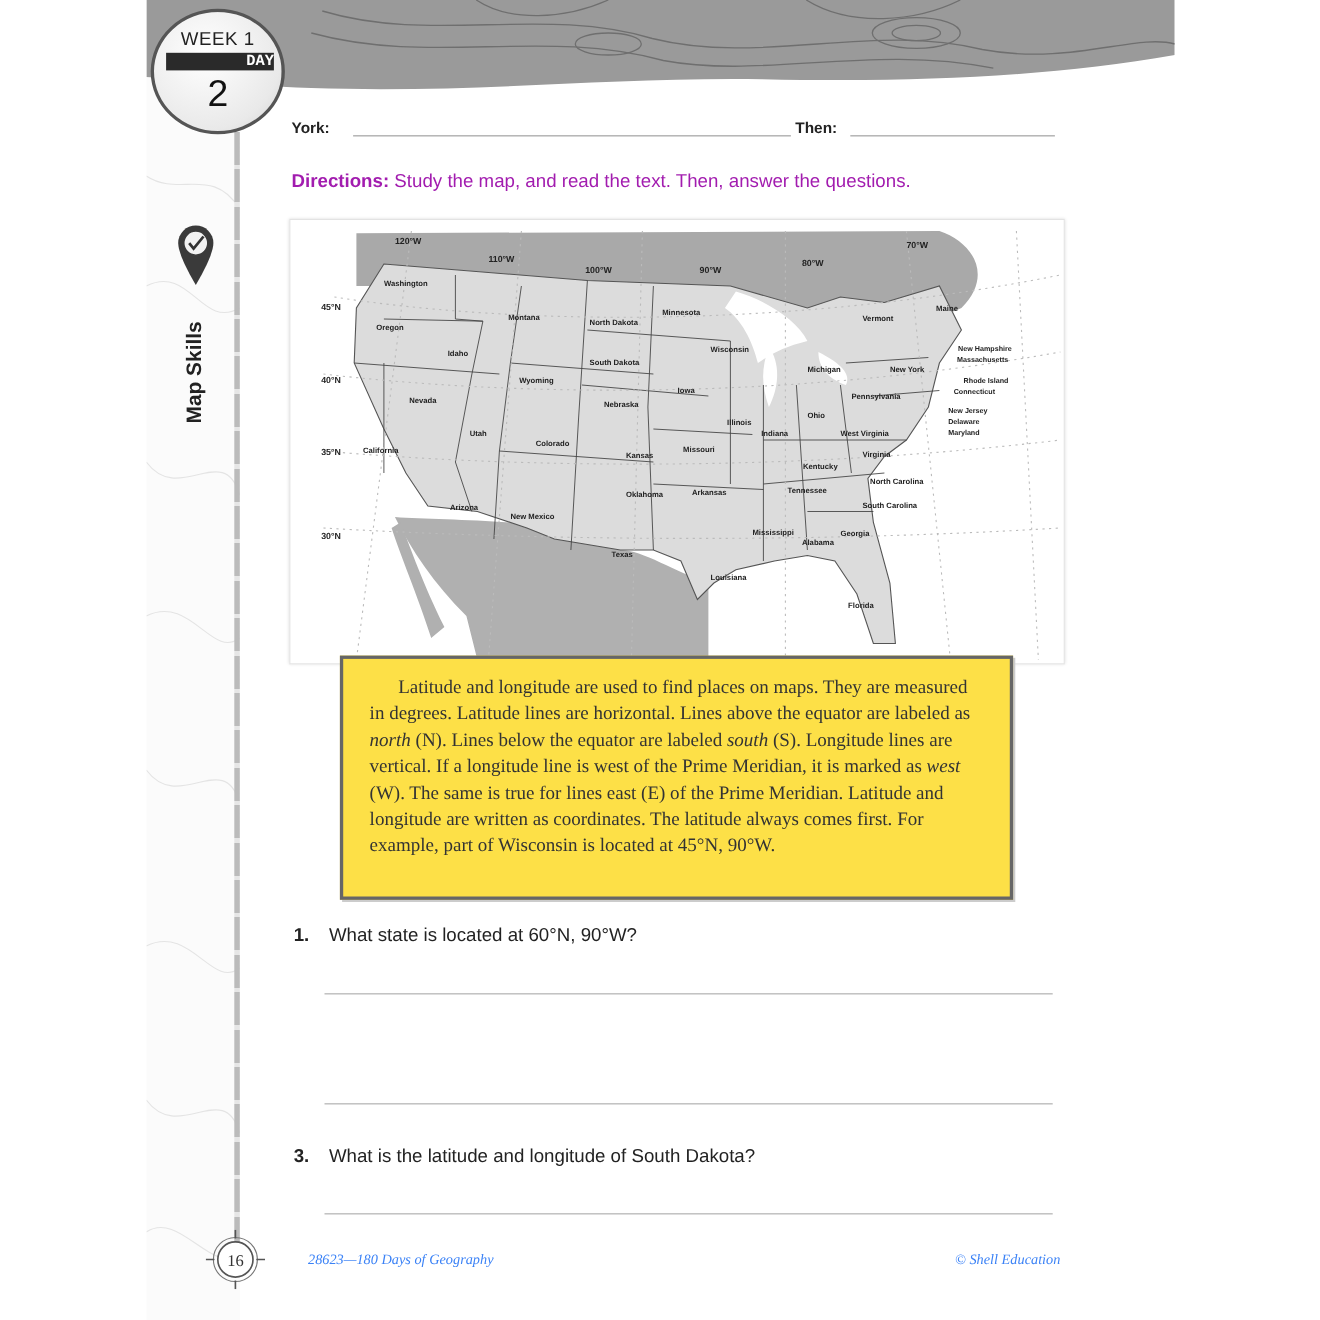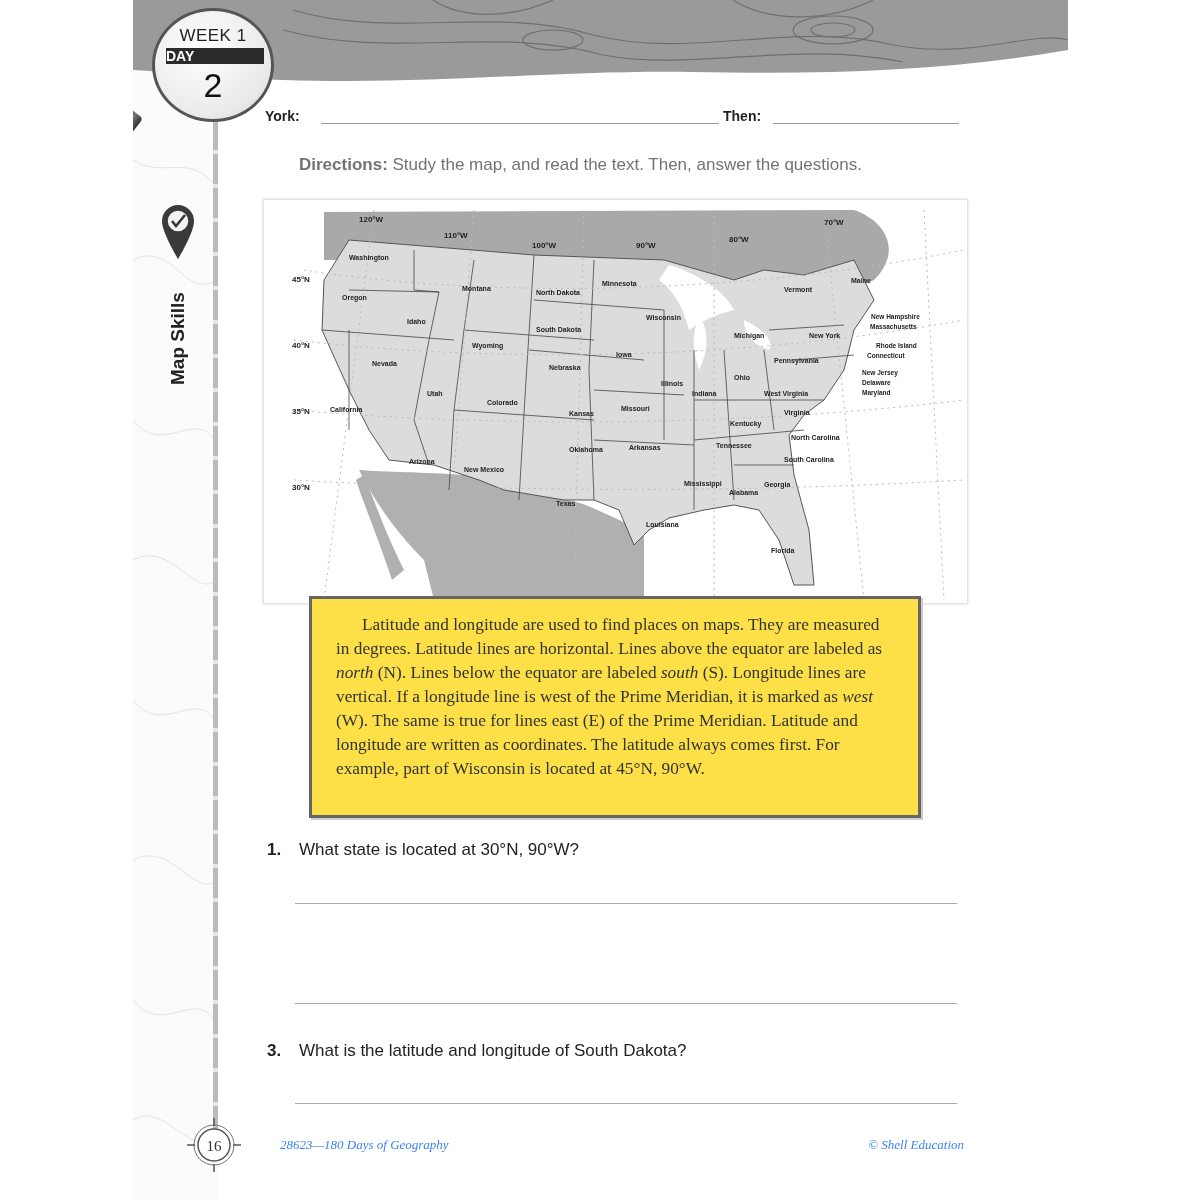--- a/index.html
+++ b/index.html
@@ -1,31 +1,31 @@
 <!DOCTYPE html>
 <html><head>
 <meta charset="utf-8">
 <style>
   html, body { margin:0; padding:0; background:#ffffff; }
   body { width:1200px; height:1200px; position:relative; overflow:hidden; font-family:"DejaVu Sans", sans-serif; color:#222; }
   .page { position:absolute; left:133px; top:0; width:935px; height:1200px; background:#ffffff; overflow:hidden; }
   .left-margin { position:absolute; left:0; top:0; width:85px; height:1200px; background:#fbfbfb; }
   .topo-band { position:absolute; left:0; top:0; width:935px; height:95px; }
   .rule-vertical { position:absolute; left:80px; top:120px; width:5px; height:1020px; background:repeating-linear-gradient(#bbb 0 30px,#e6e6e6 30px 34px); }
-  .magnifier { position:absolute; left:19px; top:8px; width:126px; height:118px; }
+  .magnifier { position:absolute; left:4px; top:8px; width:126px; height:118px; }
   .mag-circle { position:absolute; left:0; top:0; width:122px; height:114px; border-radius:50%; background:radial-gradient(circle at 40% 35%, #ffffff 0%, #e9e9e9 70%, #cfcfcf 100%); border:3px solid #555; box-sizing:border-box; }
   .mag-week { position:absolute; left:0; top:18px; width:122px; text-align:center; font-size:17px; color:#222; font-family:"Liberation Sans", sans-serif; letter-spacing:0.5px; }
-  .mag-day { position:absolute; left:14px; top:40px; width:98px; height:16px; background:#2a2a2a; color:#fff; text-align:left; font-weight:bold; font-size:14px; line-height:16px; font-family:Liberation Sans, sans-serif; }
+  .mag-day { position:absolute; left:14px; top:40px; width:98px; height:16px; background:#2a2a2a; color:#fff; text-align:right; font-weight:bold; font-size:14px; line-height:16px; font-family:Liberation Mono, monospace; }
   .mag-num { position:absolute; left:0; top:58px; width:122px; text-align:center; font-size:34px; color:#111; font-family:"Liberation Sans", sans-serif; }
   .mag-handle { position:absolute; left:-25px; top:105px; width:18px; height:90px; background:linear-gradient(90deg,#333,#777,#333); transform:rotate(38deg); transform-origin:top center; border-radius:4px; }
   .pin { position:absolute; left:27px; top:203px; width:36px; height:60px; }
   .section-label { position:absolute; left:34px; top:385px; transform:rotate(-90deg); transform-origin:left top; font-family:"Liberation Sans", sans-serif; font-weight:bold; font-size:19px; color:#222; white-space:nowrap; }
   .name-row { position:absolute; left:132px; top:108px; width:700px; font-family:"Liberation Sans", sans-serif; font-size:14px; font-weight:bold; color:#222; }
   .name-line { position:absolute; top:15px; height:1px; background:#999; }
-  .directions { position:absolute; left:132px; top:155px; font-family:"Liberation Sans", sans-serif; font-size:17px; color:#737373; white-space:nowrap;margin-left:34px; }
+  .directions { position:absolute; left:132px; top:155px; font-family:"Liberation Sans", sans-serif; font-size:17px; color:#a21caf; white-space:nowrap; }
   .directions b { font-weight:bold; }
   .map-frame { position:absolute; left:130px; top:199px; width:703px; height:403px; background:#fff; border:1px solid #e3e3e3; box-shadow:0 0 3px #ddd; }
   .map-svg { position:absolute; left:0; top:0; }
   .text-box { position:absolute; left:176px; top:596px; width:612px; height:222px; background:#fde047; border:3px solid #666; box-shadow:2px 2px 0 #ccc; box-sizing:border-box; padding:14px 22px 10px 24px; font-family:"Liberation Serif", serif; font-size:17.3px; line-height:24px; color:#333; }
   .text-box p { margin:0; text-indent:26px; }
   .text-box i { font-style:italic; }
   .question { position:absolute; left:134px; font-family:"Liberation Sans", sans-serif; font-size:17px; color:#222; white-space:nowrap; }
   .question .qnum { display:inline-block; width:32px; font-weight:bold; }
   .answer-line { position:absolute; left:162px; width:662px; height:1px; background:#aaa; }
   .footer-compass { position:absolute; left:54px; top:1118px; width:54px; height:54px; }
@@ -211,21 +211,21 @@
         <text x="598" y="195">Maryland</text>
       </g>
     </svg>
   </div>
 
   <div class="text-box">
     <p><span>Latitude and longitude are used to find places on maps.  They are measured in degrees.  Latitude lines are horizontal.  Lines above the equator are labeled as </span><i>north</i><span> (N).  Lines below the equator are labeled </span><i>south</i><span> (S).  Longitude lines are vertical.  If a longitude line is west of the Prime Meridian, it is marked as </span><i>west</i><span> (W).  The same is true for lines east (E) of the Prime Meridian.  Latitude and longitude are written as coordinates.  The latitude always comes first.  For example, part of Wisconsin is located at 45°N, 90°W.</span></p>
   </div>
 
   <div class="question" style="top:840px">
-    <span class="qnum">1.</span><span>What state is located at 30°N, 90°W?</span>
+    <span class="qnum">1.</span><span>What state is located at 60°N, 90°W?</span>
   </div>
   <div class="answer-line" style="top:903px"></div>
 
   <div class="answer-line" style="top:1003px"></div>
 
   <div class="question" style="top:1041px">
     <span class="qnum">3.</span><span>What is the latitude and longitude of South Dakota?</span>
   </div>
   <div class="answer-line" style="top:1103px"></div>
 

